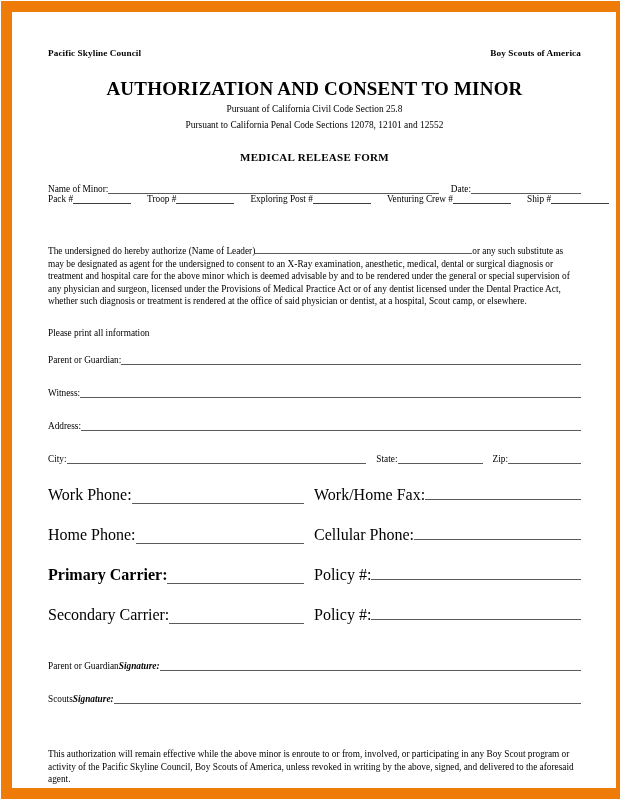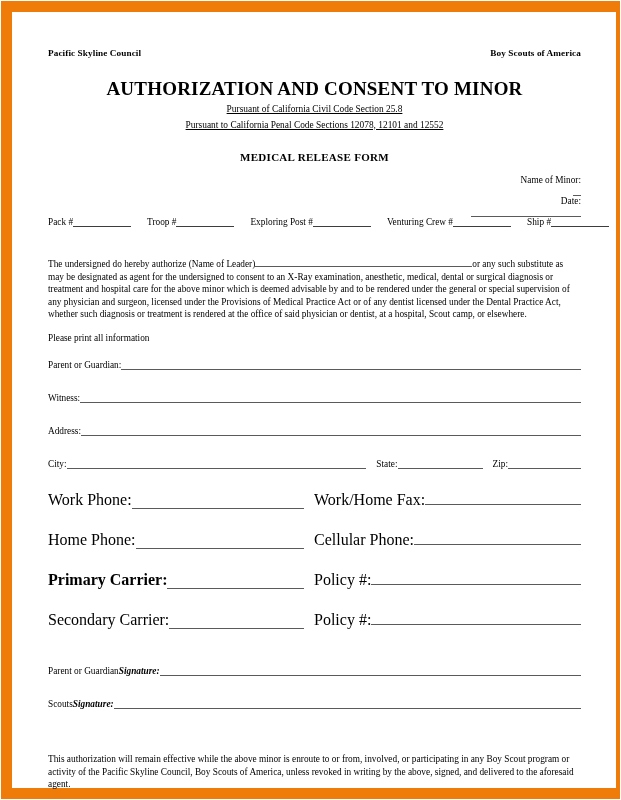--- a/index.html
+++ b/index.html
@@ -65,21 +65,20 @@
     font-size: 19px;
     font-weight: bold;
     letter-spacing: 0.2px;
     margin-top: 20px;
   }
   .doc-sub {
     text-align: center;
     font-size: 9.4px;
     line-height: 12.5px;
     margin-top: 3px;
-    text-decoration: underline;
   }
   .doc-sub2 {
     text-align: center;
     font-size: 11px;
     font-weight: bold;
     letter-spacing: 0.3px;
     margin-top: 20px;
   }
 
   
@@ -122,22 +121,22 @@
   }
 
   .note {
     font-size: 9.3px;
   }
 
   
   .mt-18 { }
   .mt-20 { margin-top: 16px; }
   .mt-22 { margin-top: 22px; }
-  .mt-26 { margin-top: 30px; }
-  .mt-28 { margin-top: 12px; flex-direction: column; }
+  .mt-26 { margin-top: 40px; }
+  .mt-28 { margin-top: 20px; }
   .mt-36 { margin-top: 36px; }
   .mt-44 { margin-top: 44px; }
 
   .twocol { display: flex; }
   .col-l { flex: 0 0 256px; display: flex; align-items: flex-end; }
   .col-r { flex: 1 1 auto; display: flex; align-items: center; padding-left: 10px; }
 </style>
 </head>
 <body>
 

